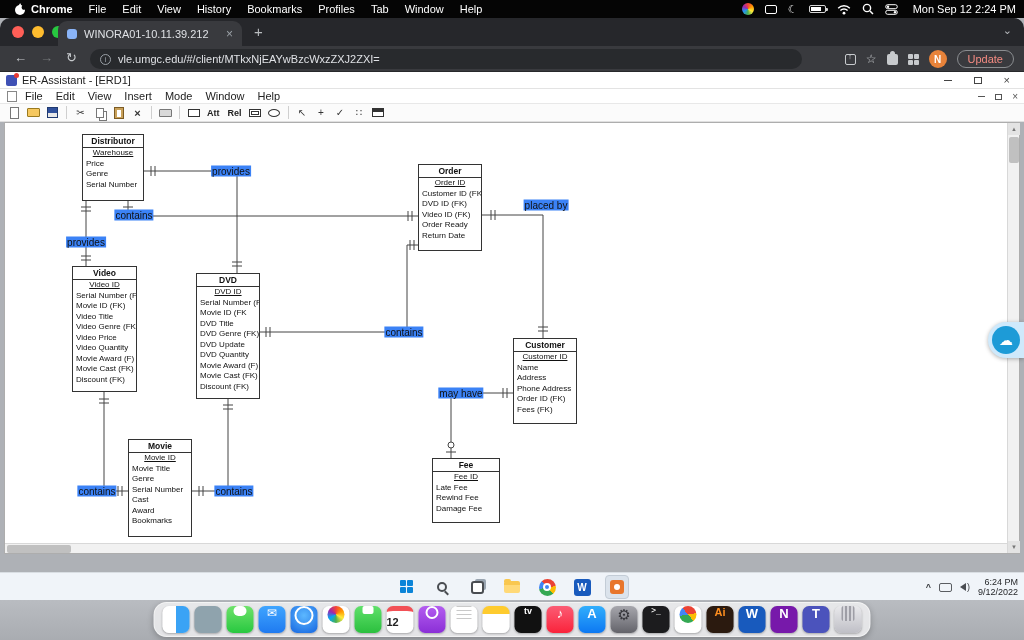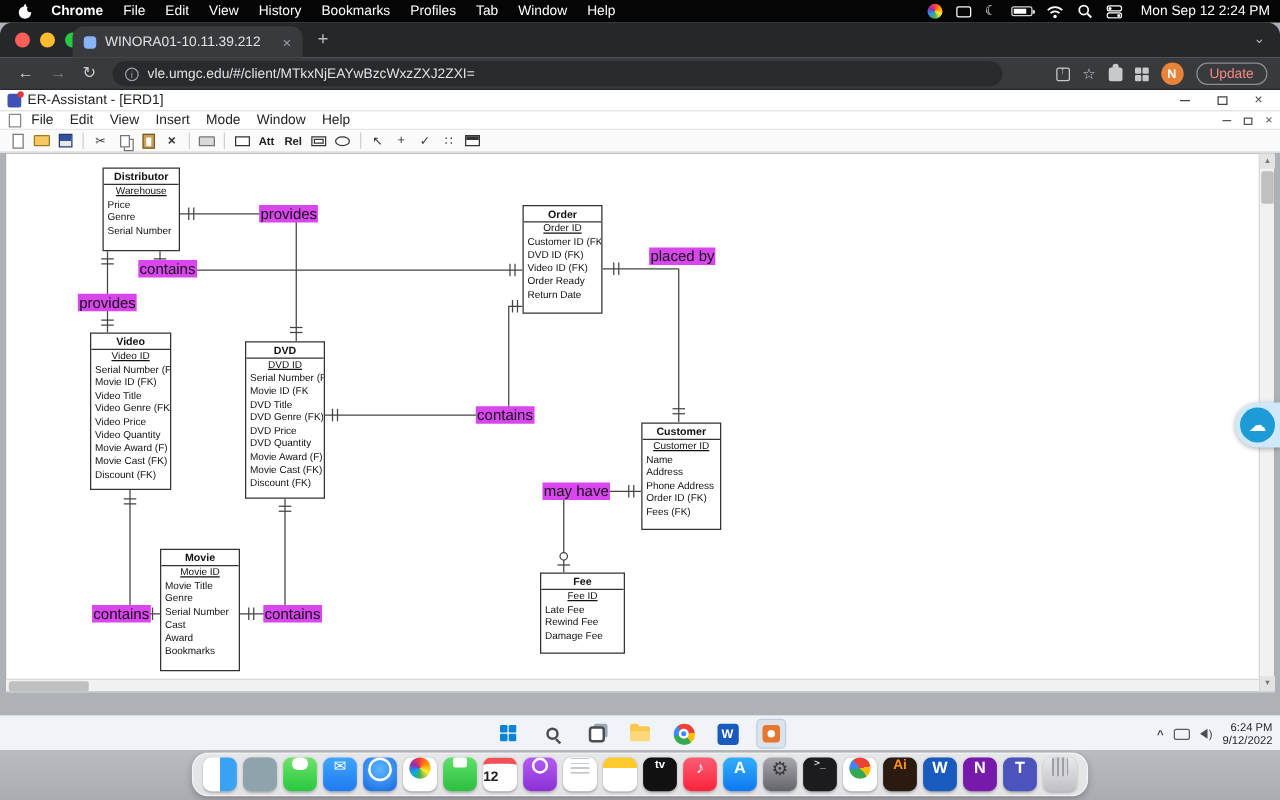--- a/index.html
+++ b/index.html
@@ -2,21 +2,21 @@
 <html><head>
 <meta charset="utf-8">
 <style>
   *{margin:0;padding:0;box-sizing:border-box}
   html,body{width:1024px;height:640px;overflow:hidden;font-family:"Liberation Sans",sans-serif}
   .screen{position:relative;width:1024px;height:640px;background:#aeb1b6}
 
   
   .menubar{position:absolute;top:0;left:0;right:0;height:18px;background:#050505;color:#fff;display:flex;align-items:center;font-size:11px;z-index:50}
   .menubar .apple{margin-left:14px;display:flex}
-  .menubar .appname{font-weight:bold;margin-left:15px}
+  .menubar .appname{font-weight:bold;margin-left:5px}
   .menubar .mi{margin-left:16px}
   .mb-right{position:absolute;right:8px;top:0;height:18px;display:flex;align-items:center;gap:11px}
   .mb-ico{display:flex;align-items:center;justify-content:center}
   .dot-colorful{width:12px;height:12px;border-radius:50%;background:conic-gradient(#f44336,#ff9800,#ffeb3b,#4caf50,#2196f3,#9c27b0,#f44336)}
   .disp-ico{width:12px;height:9px;border:1px solid #fff;border-radius:2px}
   .moon{color:#fff;font-size:11px;line-height:11px}
   .battery{width:17px;height:8px;border:1px solid #d6d6d6;border-radius:2px;position:relative}
   .battery i{position:absolute;left:1px;top:1px;bottom:1px;width:10px;background:#fff}
   .battery::after{content:"";position:absolute;right:-3px;top:2px;width:2px;height:3px;background:#d6d6d6;border-radius:0 1px 1px 0}
   .clock{margin-left:4px}
@@ -79,21 +79,21 @@
   .tsep{width:1px;height:13px;background:#cfcfcf;margin:0 3px}
   .delx{font-weight:bold;font-size:11px}
 
   
   .er-canvas{position:absolute;top:122px;left:4px;width:1016px;height:432px;background:#fff;border:1px solid #adadad;z-index:20}
   .erd-lines{position:absolute;left:0;top:0;z-index:1}
   .entity{position:absolute;background:#fff;border:1px solid #333;z-index:3;overflow:hidden}
   .ent-title{height:13px;line-height:13px;font-size:8.5px;font-weight:bold;text-align:center;border-bottom:1px solid #333;color:#111}
   .attr{height:10.5px;line-height:10.5px;font-size:8px;color:#111;padding-left:3px;white-space:nowrap;overflow:hidden}
   .attr.pk{text-decoration:underline;text-align:center;padding-left:0}
-  .rel-label{position:absolute;z-index:2;background:#d946ef;font-size:12px;color:#111;padding:0 1px;transform:translate(-50%,-50%);white-space:nowrap}
+  .rel-label{position:absolute;z-index:2;background:#3b82f6;font-size:10px;color:#111;padding:0 1px;transform:translate(-50%,-50%);white-space:nowrap}
   .vsb{position:absolute;right:0;top:0;bottom:0;width:12px;background:#f1f1f1;border-left:1px solid #d8d8d8;z-index:4}
   .vsb .arr{position:absolute;left:0;width:12px;height:12px;background:#e3e3e3;color:#777;font-size:6px;text-align:center;line-height:12px}
   .vsb .thumb{position:absolute;left:1px;width:10px;background:#c0c0c0;border-radius:2px}
   .hsb{position:absolute;left:0;right:12px;bottom:0;height:10px;background:#f1f1f1;border-top:1px solid #d8d8d8;z-index:4}
   .hsb .thumb{position:absolute;top:1px;height:8px;background:#c0c0c0;border-radius:2px}
 
   .er-status{position:absolute;top:554px;left:0;right:0;height:18px;background:#f0f0f0;border-top:1px solid #c9c9c9;font-size:10px;color:#222;display:flex;align-items:center;padding-left:7px;z-index:30}
   .sb-box{position:absolute;top:3px;width:17px;height:12px;background:#f4f4f4;border:1px solid #bdbdbd;box-shadow:inset 1px 1px 0 #fff}
 
   
@@ -425,21 +425,21 @@
       <div class="attr">Discount (FK)</div>
     </div>
 
     <div class="entity" style="left:191px;top:150px;width:64px;height:126px">
       <div class="ent-title">DVD</div>
       <div class="attr pk">DVD ID</div>
       <div class="attr">Serial Number (F</div>
       <div class="attr">Movie ID (FK</div>
       <div class="attr">DVD Title</div>
       <div class="attr">DVD Genre (FK)</div>
-      <div class="attr">DVD Price</div>
+      <div class="attr">DVD Update</div>
       <div class="attr">DVD Quantity</div>
       <div class="attr">Movie Award (F)</div>
       <div class="attr">Movie Cast (FK)</div>
       <div class="attr">Discount (FK)</div>
     </div>
 
     <div class="entity" style="left:508px;top:215px;width:64px;height:86px">
       <div class="ent-title">Customer</div>
       <div class="attr pk">Customer ID</div>
       <div class="attr">Name</div>

